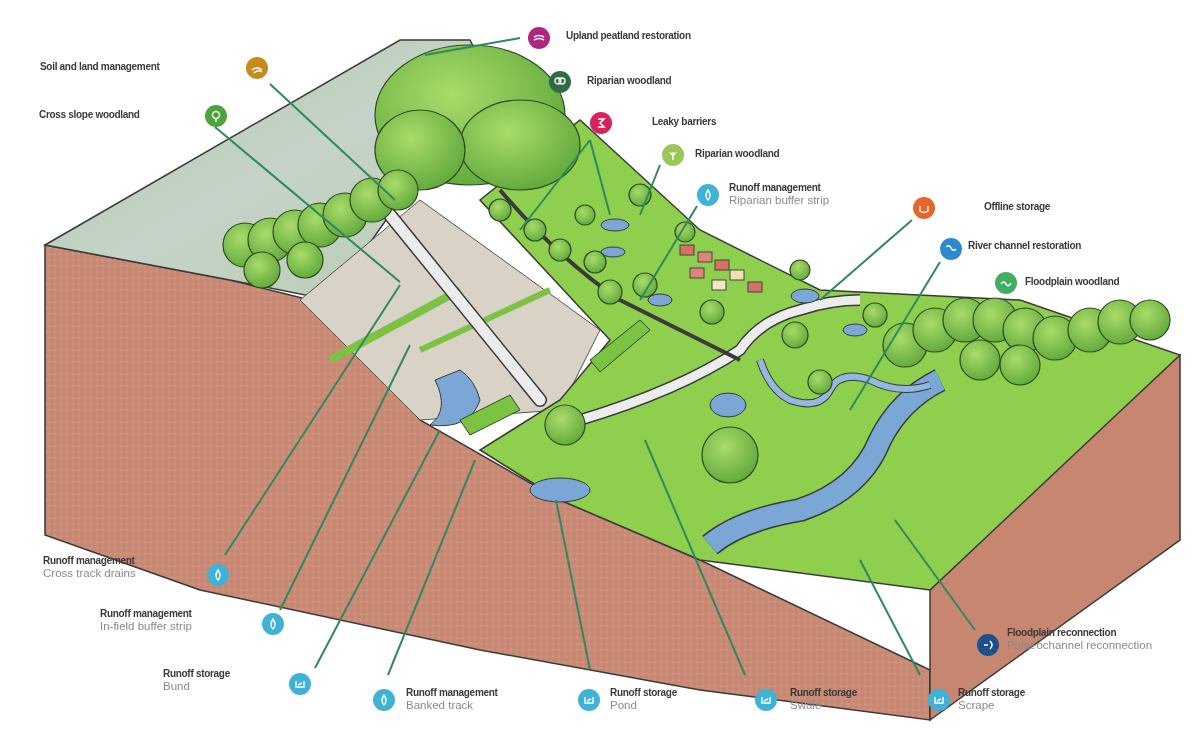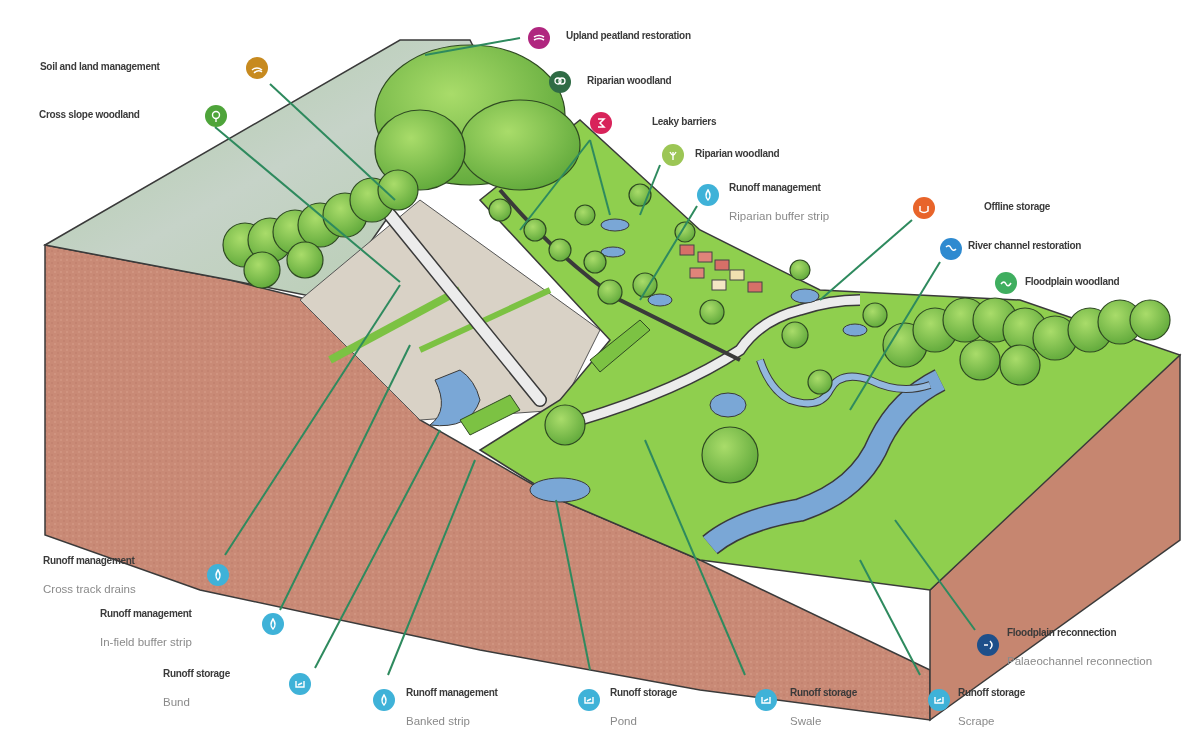--- a/index.html
+++ b/index.html
@@ -1,21 +1,21 @@
 <!DOCTYPE html>
 <html><head>
 <meta charset="utf-8">
 <style>
   html, body { margin: 0; padding: 0; background: #ffffff; }
   body { width: 1198px; height: 743px; position: relative; overflow: hidden;
          font-family: "Liberation Sans", sans-serif; }
   #scene { position: absolute; left: 0; top: 0; width: 1198px; height: 743px; }
   .label { position: absolute; white-space: nowrap; line-height: 1.15; }
   .label .t { font-size: 10px; font-weight: bold; color: #3a3a3a; letter-spacing: -0.3px; display: block; }
-  .label .s { font-size: 11.5px; color: #8a8a8a; display: block; margin-top: 16px; }
+  .label .s { font-size: 11.5px; color: #8a8a8a; display: block; margin-top: 0; }
   .icon { position: absolute; width: 22px; height: 22px; border-radius: 50%;
           display: flex; align-items: center; justify-content: center; }
   .icon svg { width: 14px; height: 14px; }
 </style>
 </head>
 <body>
 
 <svg id="scene" viewBox="0 0 1198 743" xmlns="http://www.w3.org/2000/svg">
   <defs>
     <pattern id="soilTex" width="6" height="6" patternUnits="userSpaceOnUse">
@@ -286,21 +286,21 @@
     </svg>
 </div>
 
 <div class="icon" style="left:373px;top:689px;background:#3fb2d8;">
   <svg viewBox="0 0 14 14">
       <path d="M7,2 Q11,8 7,12 Q3,8 7,2 Z" fill="none" stroke="#fff" stroke-width="1.5"></path>
     </svg>
 </div>
 <div class="label" style="left:406px;top:687px;">
   <span class="t">Runoff management</span>
-  <span class="s">Banked strip</span>
+  <span class="s">Banked track</span>
 </div>
 
 <div class="icon" style="left:578px;top:689px;background:#3fb2d8;">
   <svg viewBox="0 0 14 14">
       <path d="M3,4 L3,10 L11,10 L11,4 M5,8 L9,6" stroke="#fff" stroke-width="1.4" fill="none"></path>
     </svg>
 </div>
 <div class="label" style="left:610px;top:687px;">
   <span class="t">Runoff storage</span>
   <span class="s">Pond</span>

